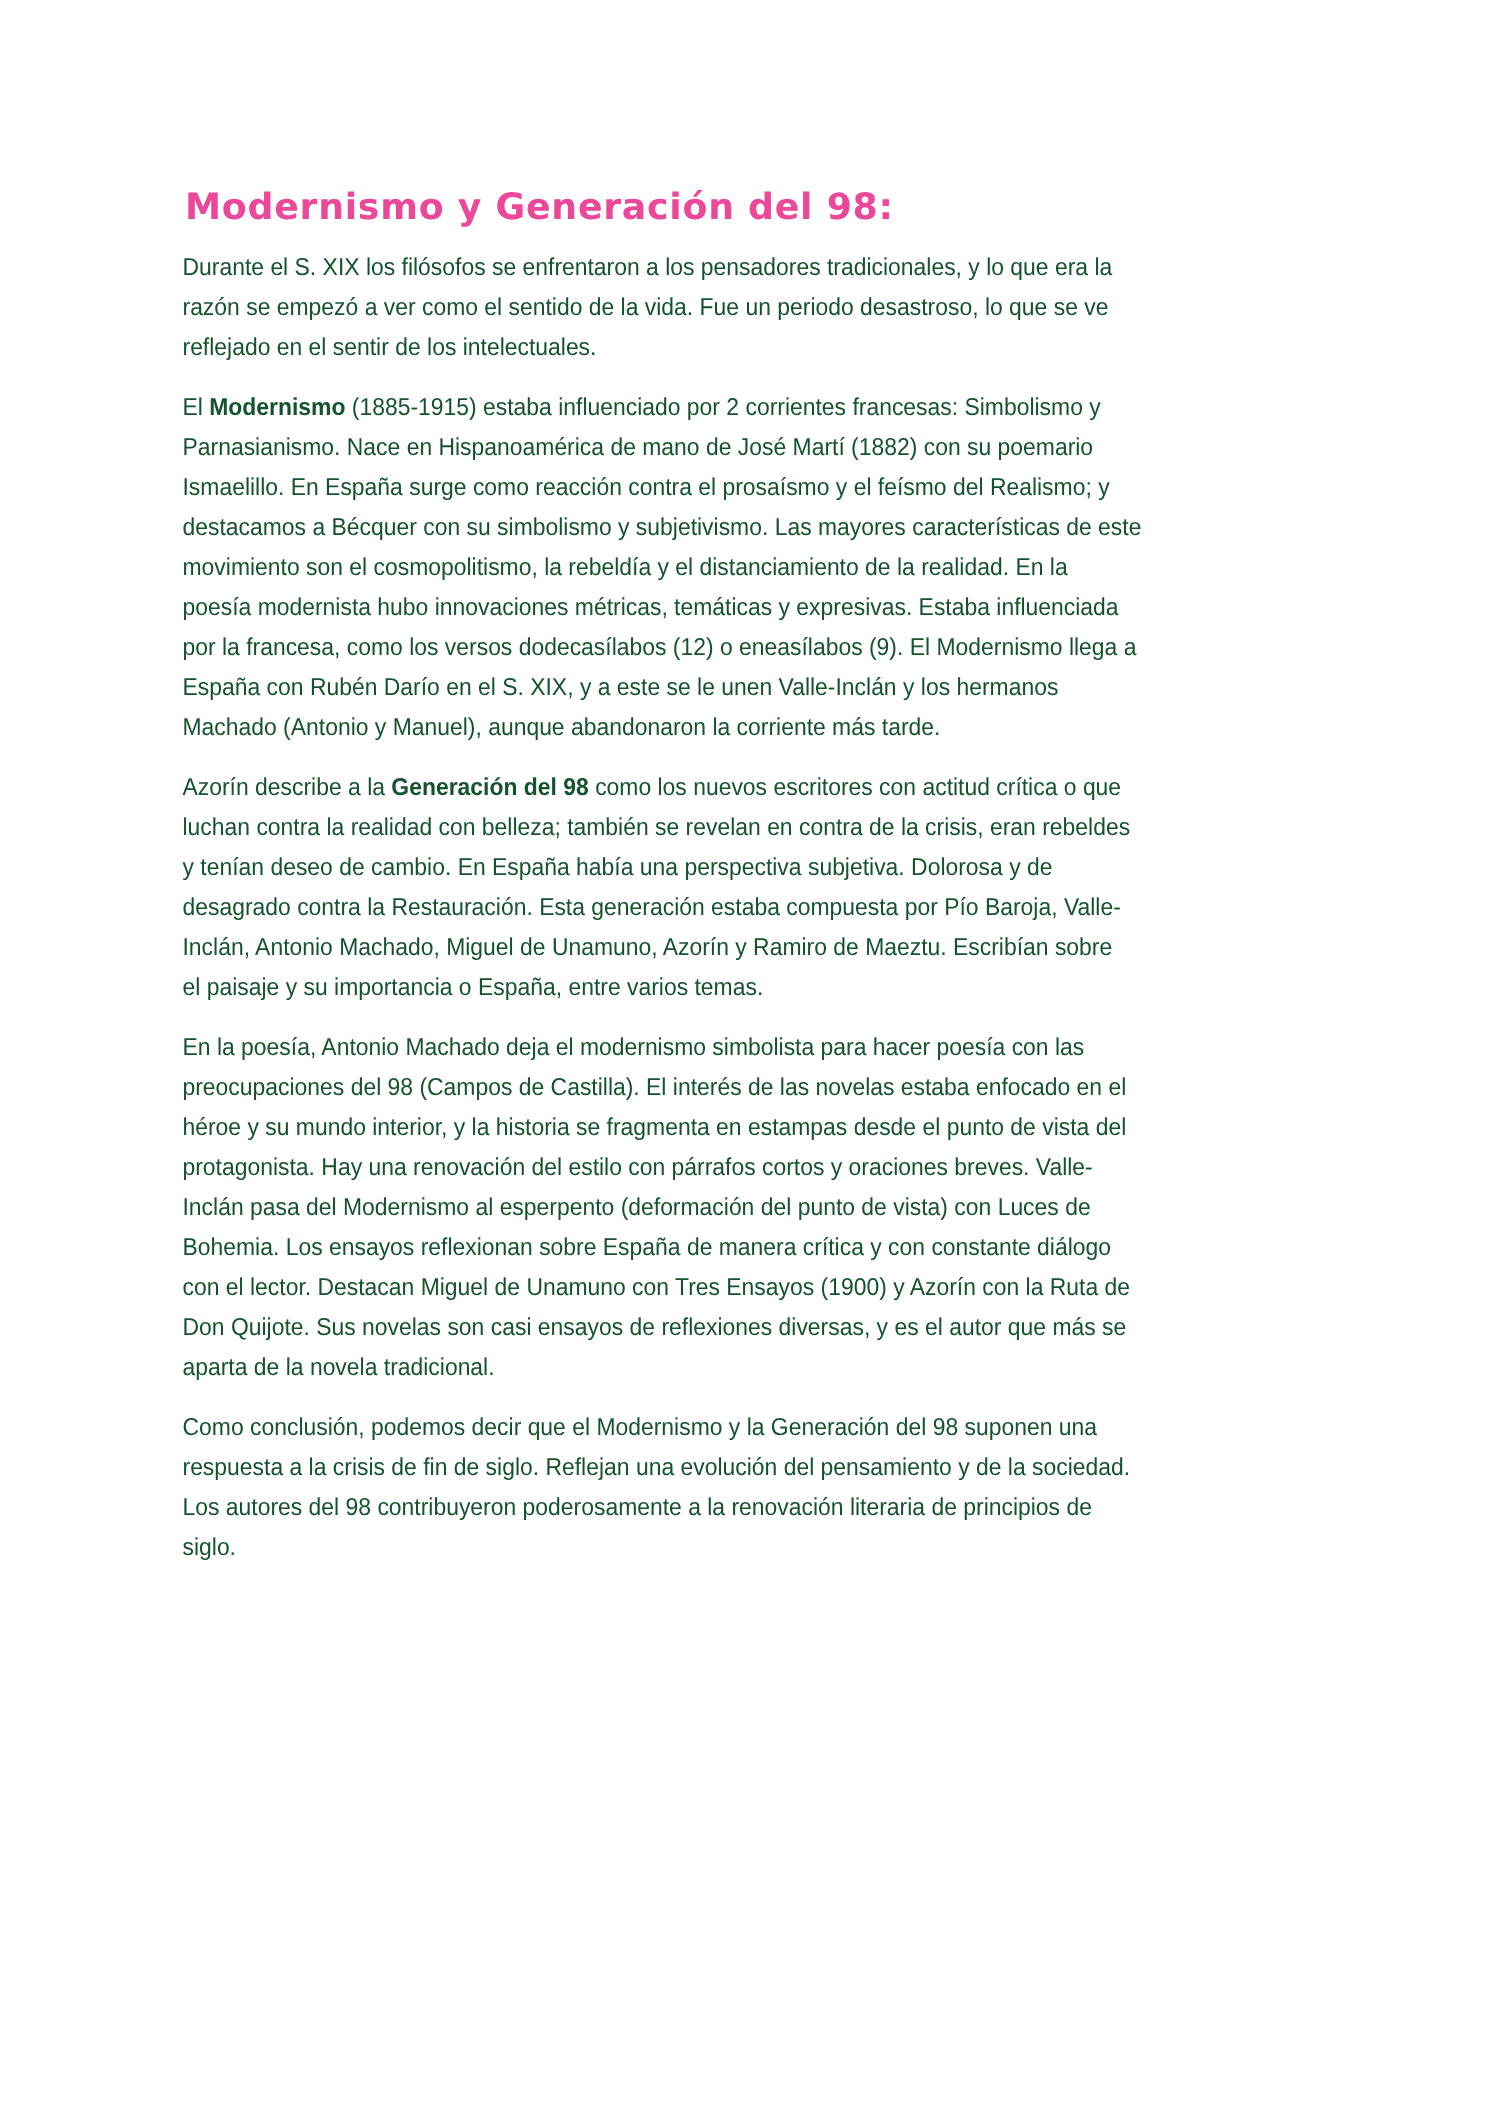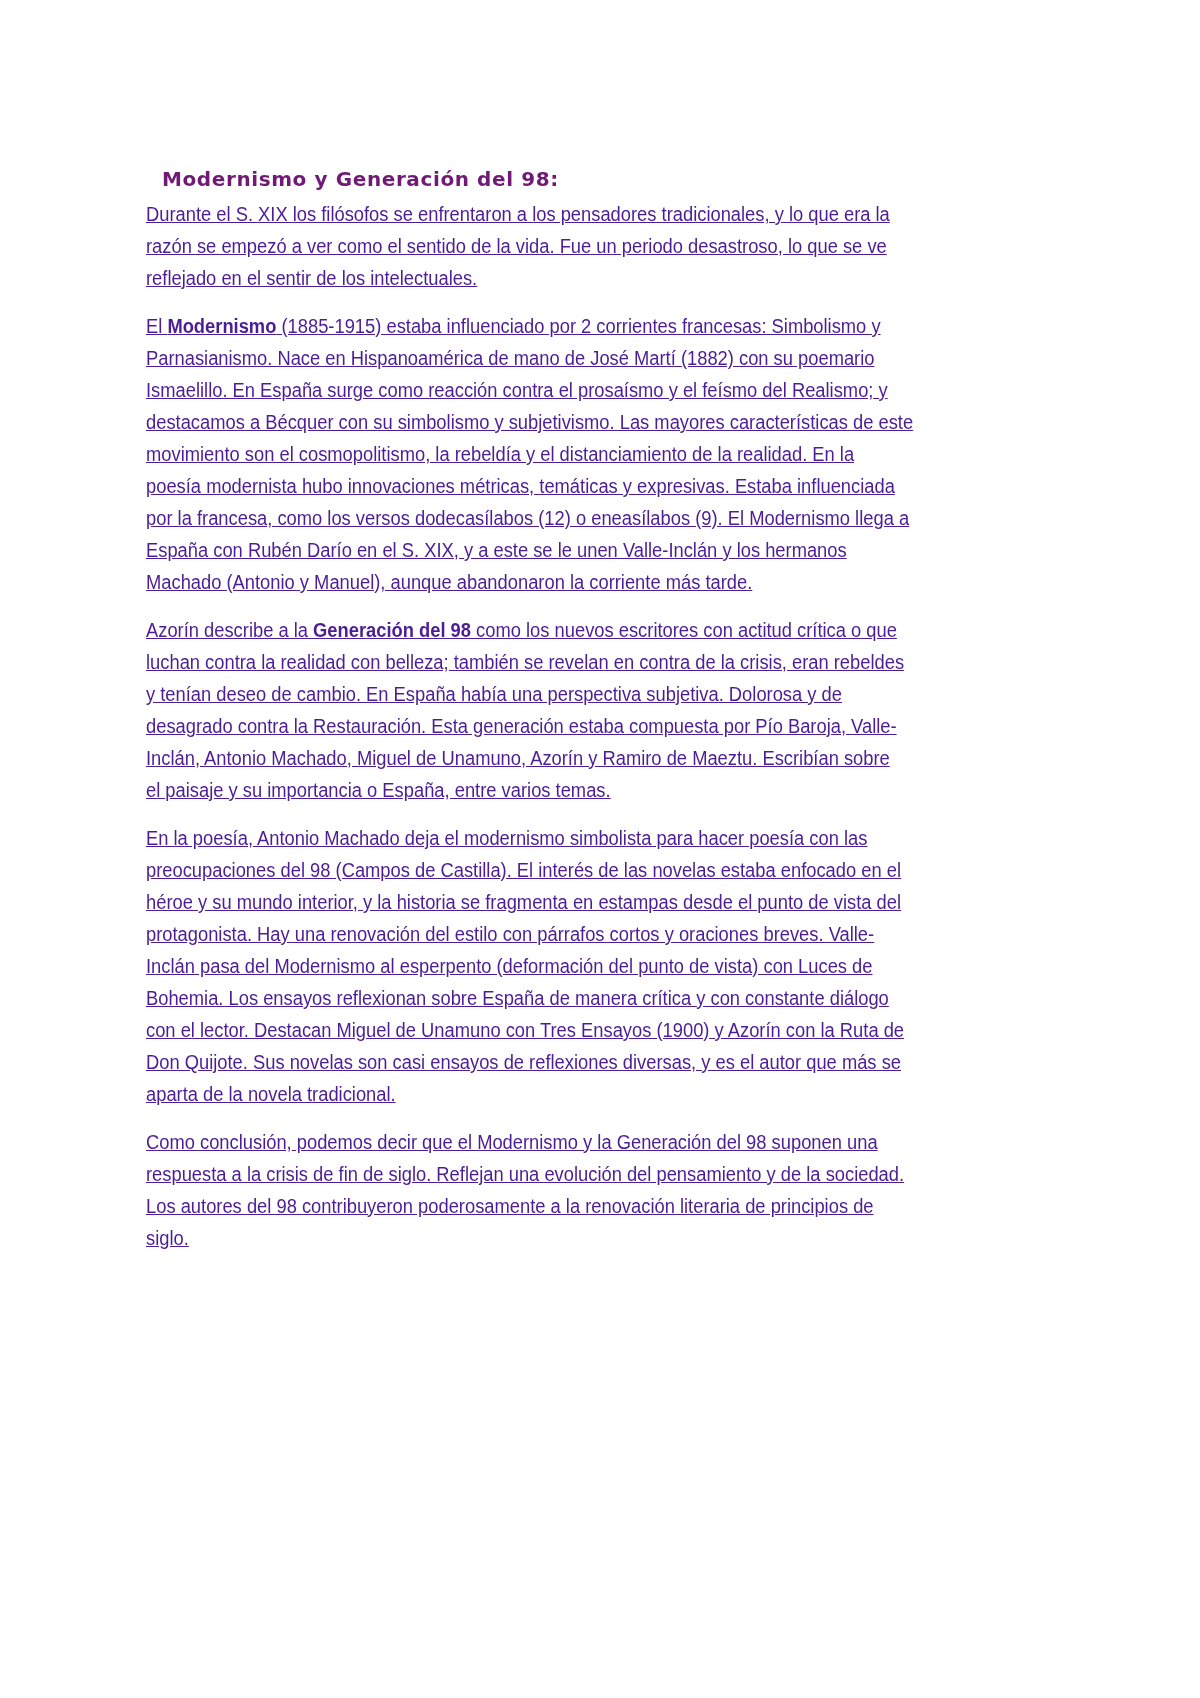--- a/index.html
+++ b/index.html
@@ -19,39 +19,38 @@
       left: 0;
       top: 0;
       width: 1200px;
       height: 1698px;
       background: #ffffff;
     }
     .doc-title {
       position: absolute;
       left: 146px;
       top: 146px;
-      margin: 16px;
+      margin: 2px;
       font-family: "DejaVu Sans", sans-serif;
       font-weight: bold;
-      font-size: 20px;
+      font-size: 29px;
       line-height: 34px;
       letter-spacing: 0.6px;
-      color: #701a75;
+      color: #ec4899;
       white-space: nowrap;
     }
     .body-text {
       position: absolute;
       left: 146px;
       top: 198px;
       width: 930px;
       font-family: "Liberation Sans Narrow", "Liberation Sans", sans-serif;
       font-size: 19.5px;
       line-height: 32px;
-      color: #4c1d95;
-      text-decoration: underline;
+      color: #14532d;
     }
     .para {
       margin: 0 0 16px 0;
     }
     .line {
       display: block;
       white-space: nowrap;
       transform-origin: left center;
       transform: scaleX(0.94);
       width: 990px;

